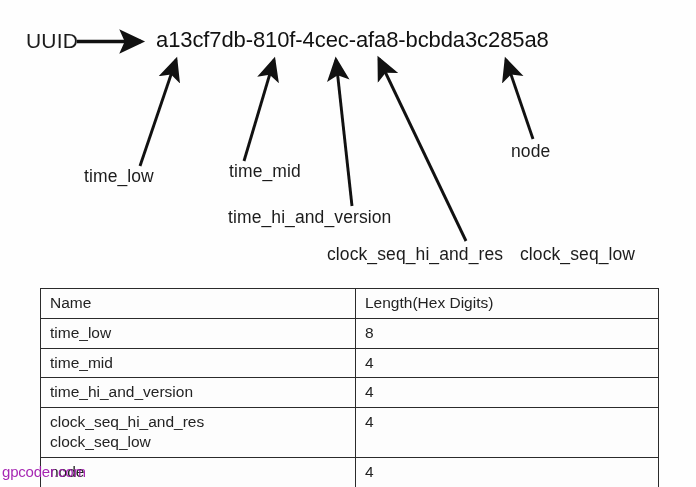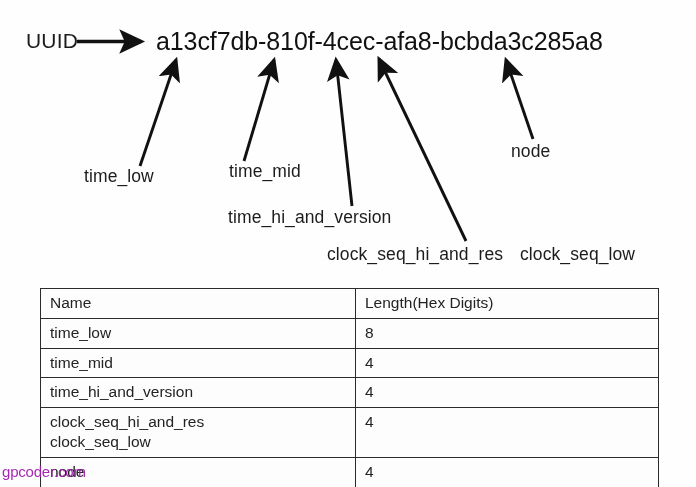--- a/index.html
+++ b/index.html
@@ -44,21 +44,21 @@
     left: 26px;
     top: 30px;
     font-size: 21px;
     letter-spacing: 0.2px;
     color: #1c1c1c;
   }
 
   #uuid-value {
     left: 156px;
     top: 29px;
-    font-size: 25px;
+    font-size: 22px;
     letter-spacing: -0.1px;
     color: #111111;
   }
 
   .field-label {
     font-size: 17.5px;
     color: #1c1c1c;
     letter-spacing: 0.1px;
   }
 

